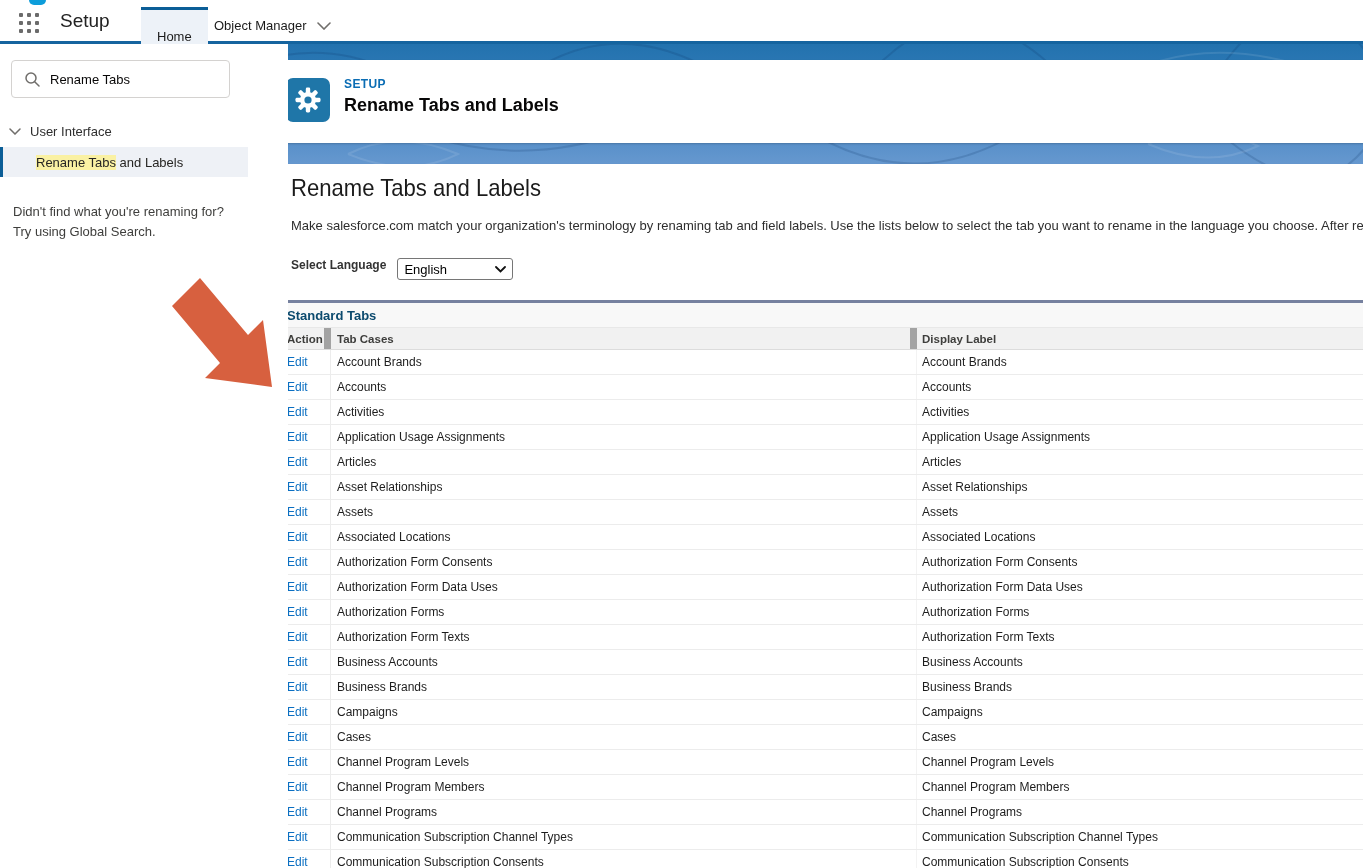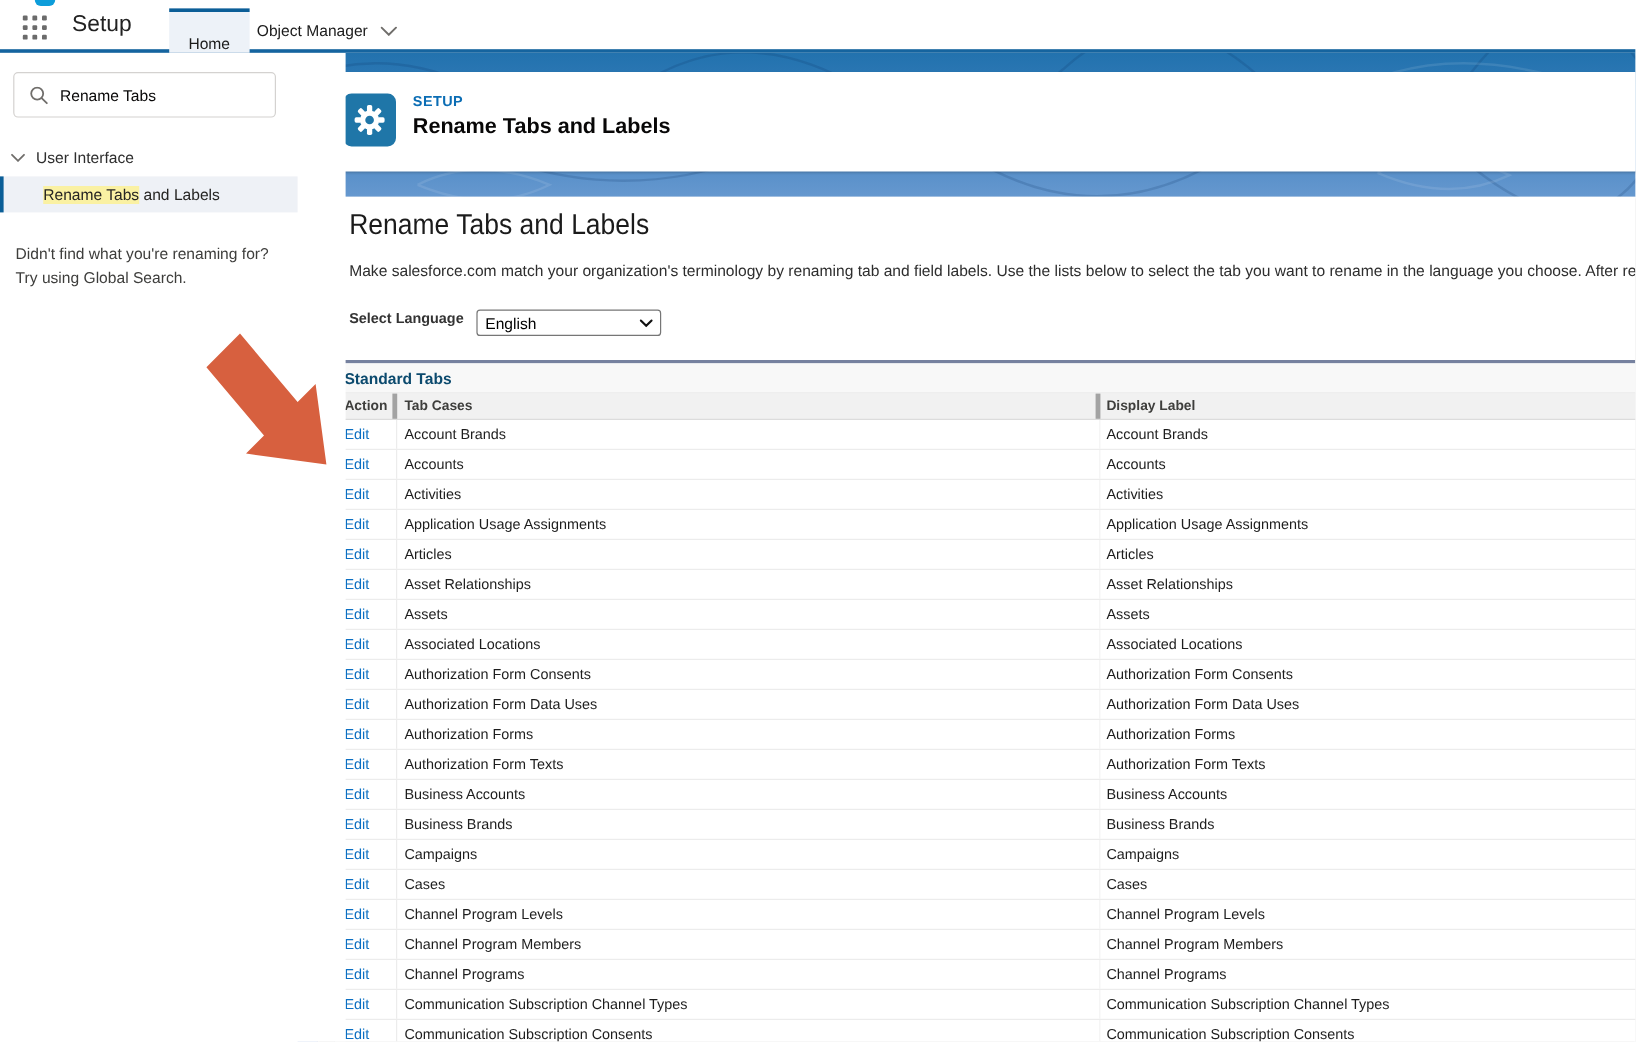--- a/index.html
+++ b/index.html
@@ -56,38 +56,38 @@
 
   
   .content-card { position:absolute; left:265px; top:164px; width:1098px; height:704px; background:#fff;
                   border-radius:8px 0 0 0; box-shadow:0 1px 2px rgba(0,0,0,.15); z-index:4; overflow:hidden; }
   .page-heading { position:absolute; left:26px; top:10px; font-size:24px; color:#1b1b1b;
                   transform:scaleX(.92); transform-origin:left; white-space:nowrap; }
   .desc { position:absolute; left:26px; top:52px; width:1072px; font-size:13px; color:#2e2e2e;
           line-height:19px; white-space:nowrap; overflow:hidden; }
   .lang-row { position:absolute; left:26px; top:94px; display:flex; align-items:flex-start; }
   .lang-label { font-size:12px; font-weight:bold; color:#333; }
-  .select { margin-left:11px; width:154px; height:22px; border:1px solid #767676; border-radius:3px;
+  .select { margin-left:11px; width:116px; height:22px; border:1px solid #767676; border-radius:3px;
             background:#fff; display:flex; align-items:center; justify-content:space-between;
             padding:0 6px; cursor:pointer; }
   .select .val { font-size:13px; color:#000; }
 
   
   .tbl { position:absolute; left:13px; top:136px; width:1085px; border-top:3px solid #76819f;
          border-left:1px solid #dcdcdc; border-radius:3px 0 0 0; background:#fff; }
   .tbl-title { height:25px; background:#f8f8f8; border-bottom:1px solid #e8e8e8;
                display:flex; align-items:center; }
   .tbl-title span { margin-left:8px; font-size:13px; font-weight:bold; color:#0c4a6e; }
   .thead { height:22px; background:#f1f1f1; border-bottom:1px solid #dcdcdc; display:flex; }
   .thead .c { font-size:11.5px; font-weight:bold; color:#3e3e3c; display:flex; align-items:center; }
   .trow { height:25px; border-bottom:1px solid #ececec; display:flex; background:#fff; }
   .c-action { width:52px; padding-left:8px; border-right:1px solid #ececec; display:flex; align-items:center; }
   .c-tab    { width:586px; padding-left:6px; border-right:1px solid #f3f3f3; display:flex; align-items:center; }
   .c-label  { flex:1; padding-left:5px; display:flex; align-items:center; }
-  .thead .c-action, .thead .c-tab { border-right:4px solid #a3a3a3; }
+  .thead .c-action, .thead .c-tab { border-right:7px solid #a3a3a3; }
   .trow .cell-text { font-size:12px; color:#1d1d1d; }
   .edit-link { font-size:12px; color:#0b6fc2; text-decoration:none; cursor:pointer; }
 
   
   .arrow-overlay { position:absolute; left:0; top:0; width:1363px; height:868px; z-index:40;
                    pointer-events:none; }
 </style>
 </head>
 <body>
 

